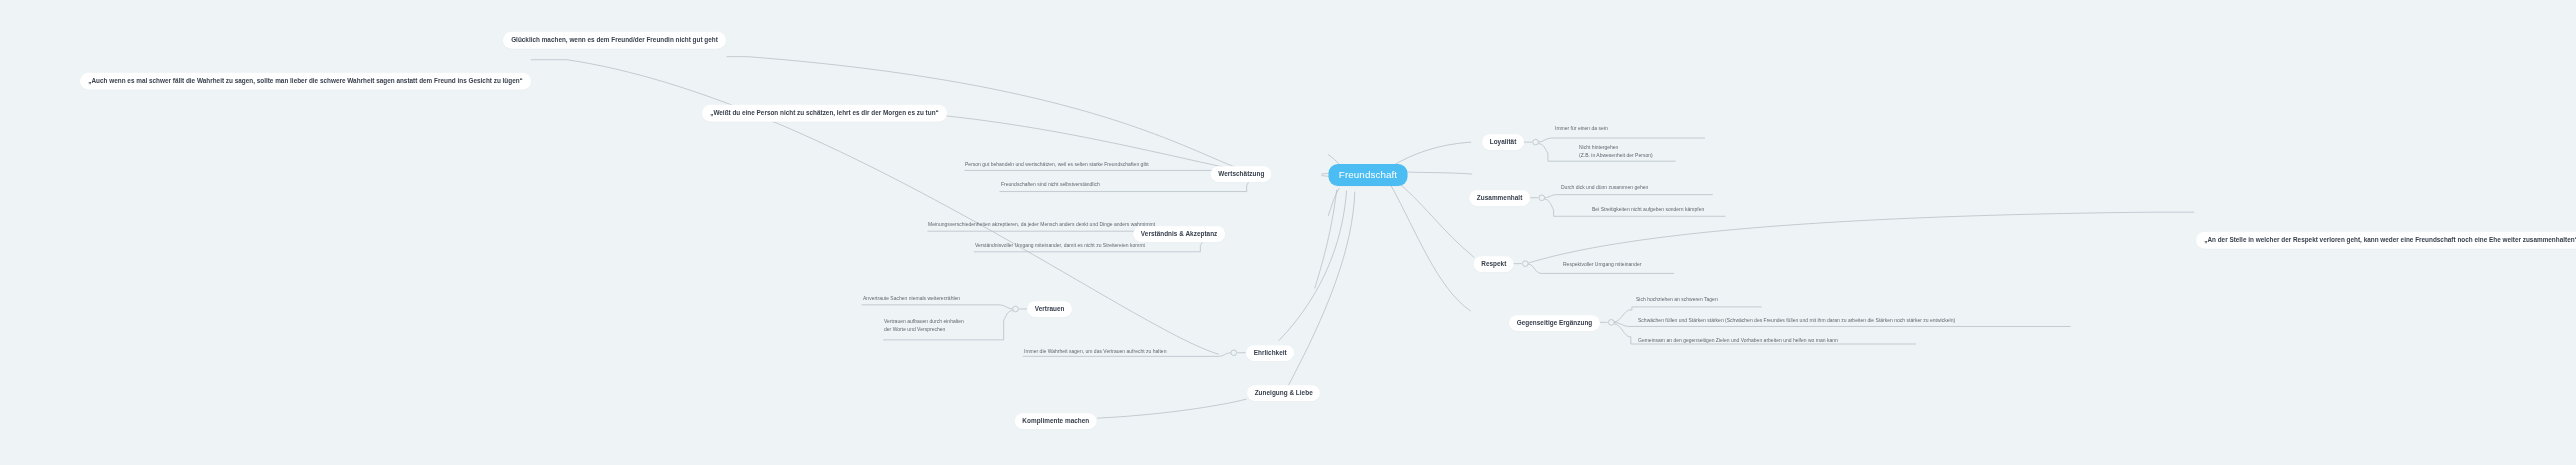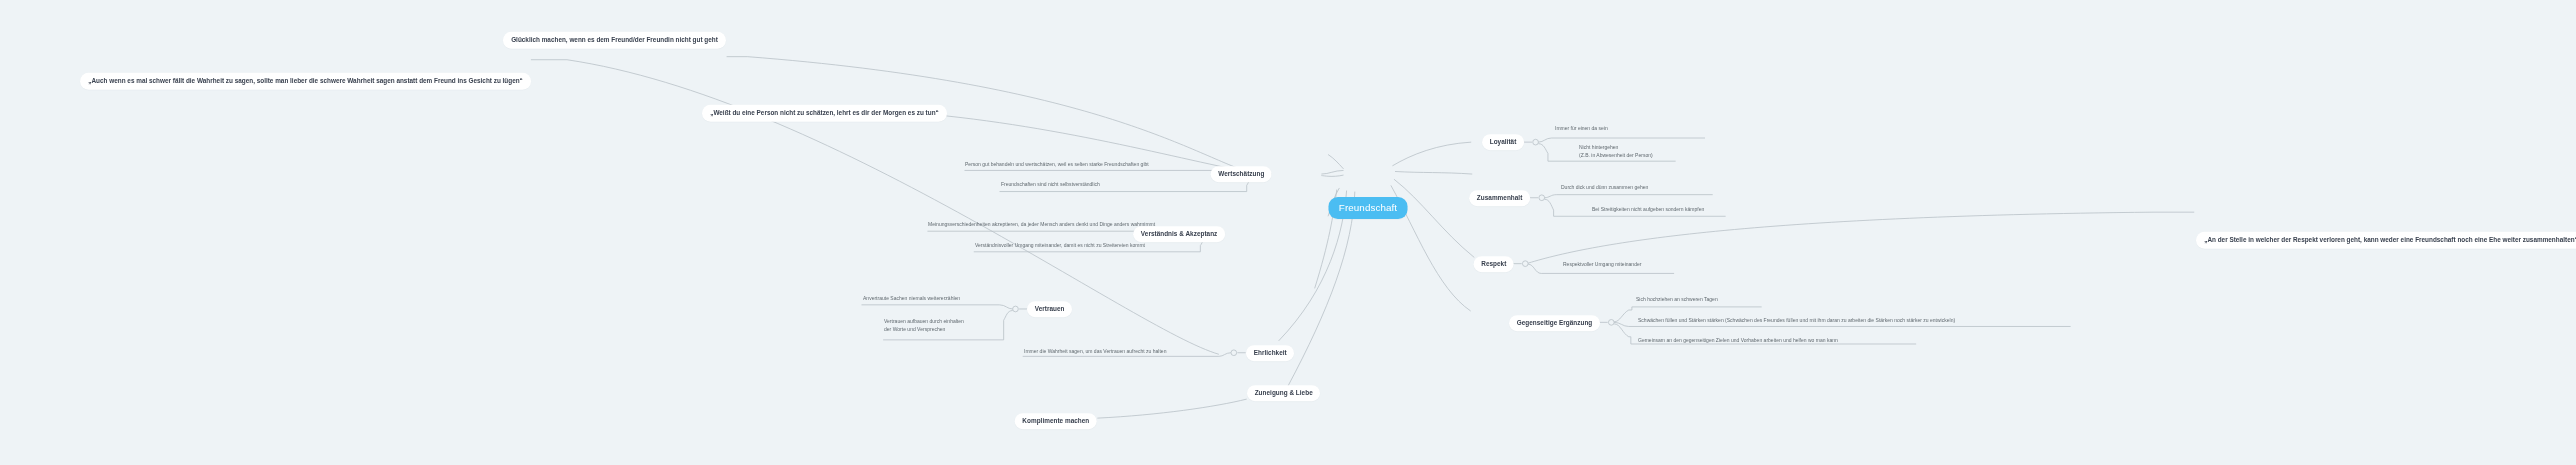--- a/index.html
+++ b/index.html
@@ -52,21 +52,20 @@
 
   .node.root {
     background: #4bbdf2;
     color: #ffffff;
     border-radius: 9.3px;
     padding: 4.6px 10.3px 5.2px 10.3px;
     font-size: 9.8px;
     font-weight: 400;
     letter-spacing: 0.1px;
     box-shadow: 0 0.5px 1px rgba(40,60,80,.06);
-    margin-top: 33px;
   }
 
   .node.pill {
     background: #ffffff;
     color: #353d4b;
     border-radius: 8.2px;
     padding: 3.6px 7.7px 4.1px 7.7px;
     font-size: 6.4px;
     font-weight: bold;
     letter-spacing: 0.03px;

